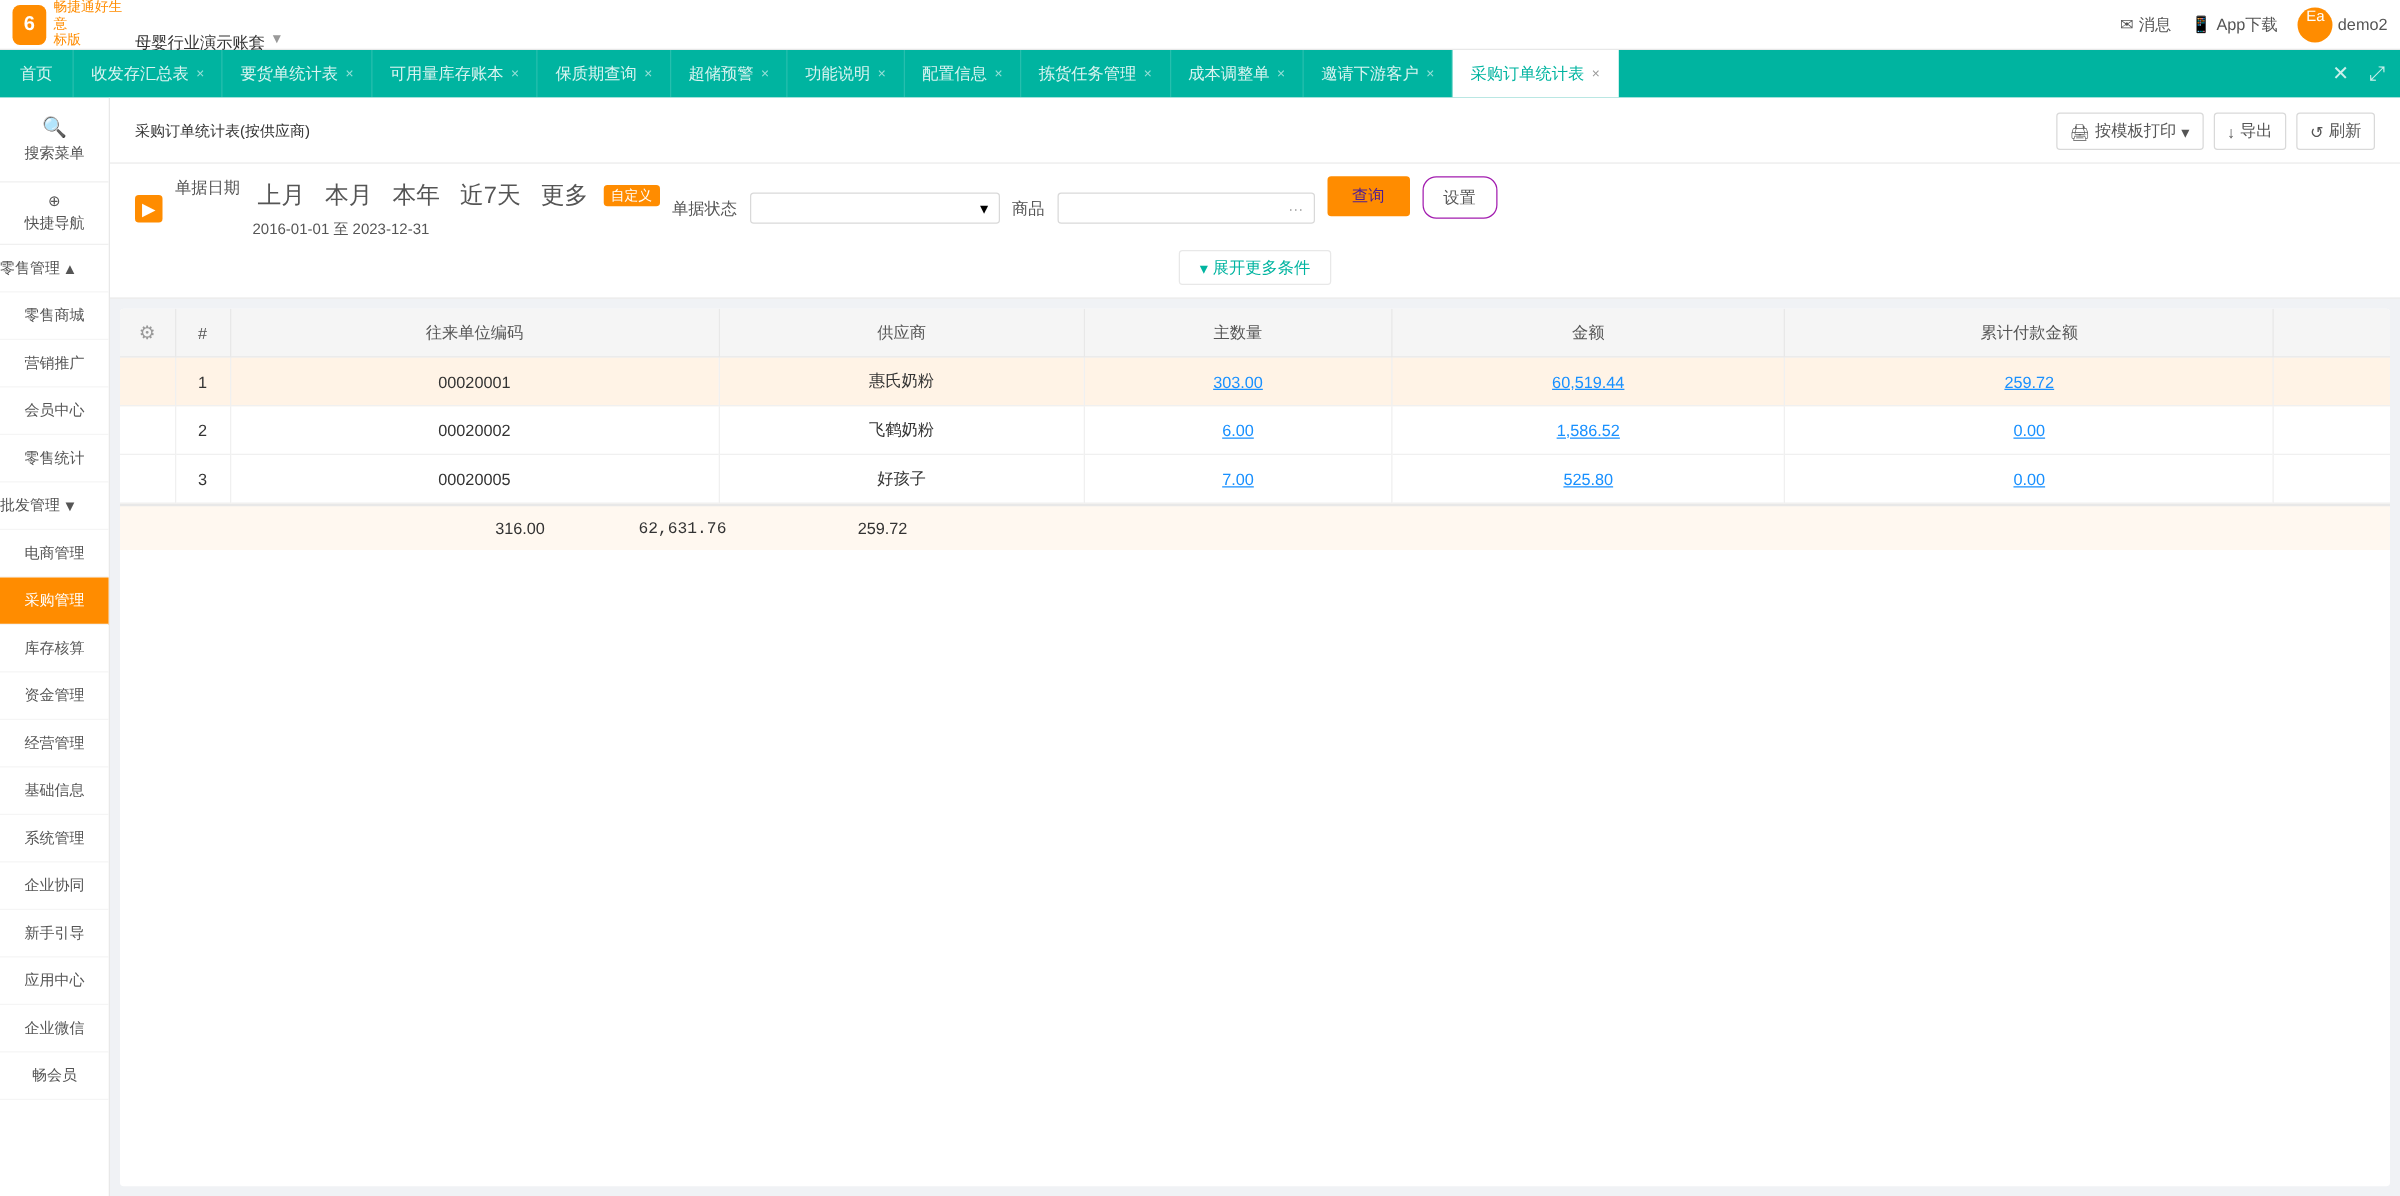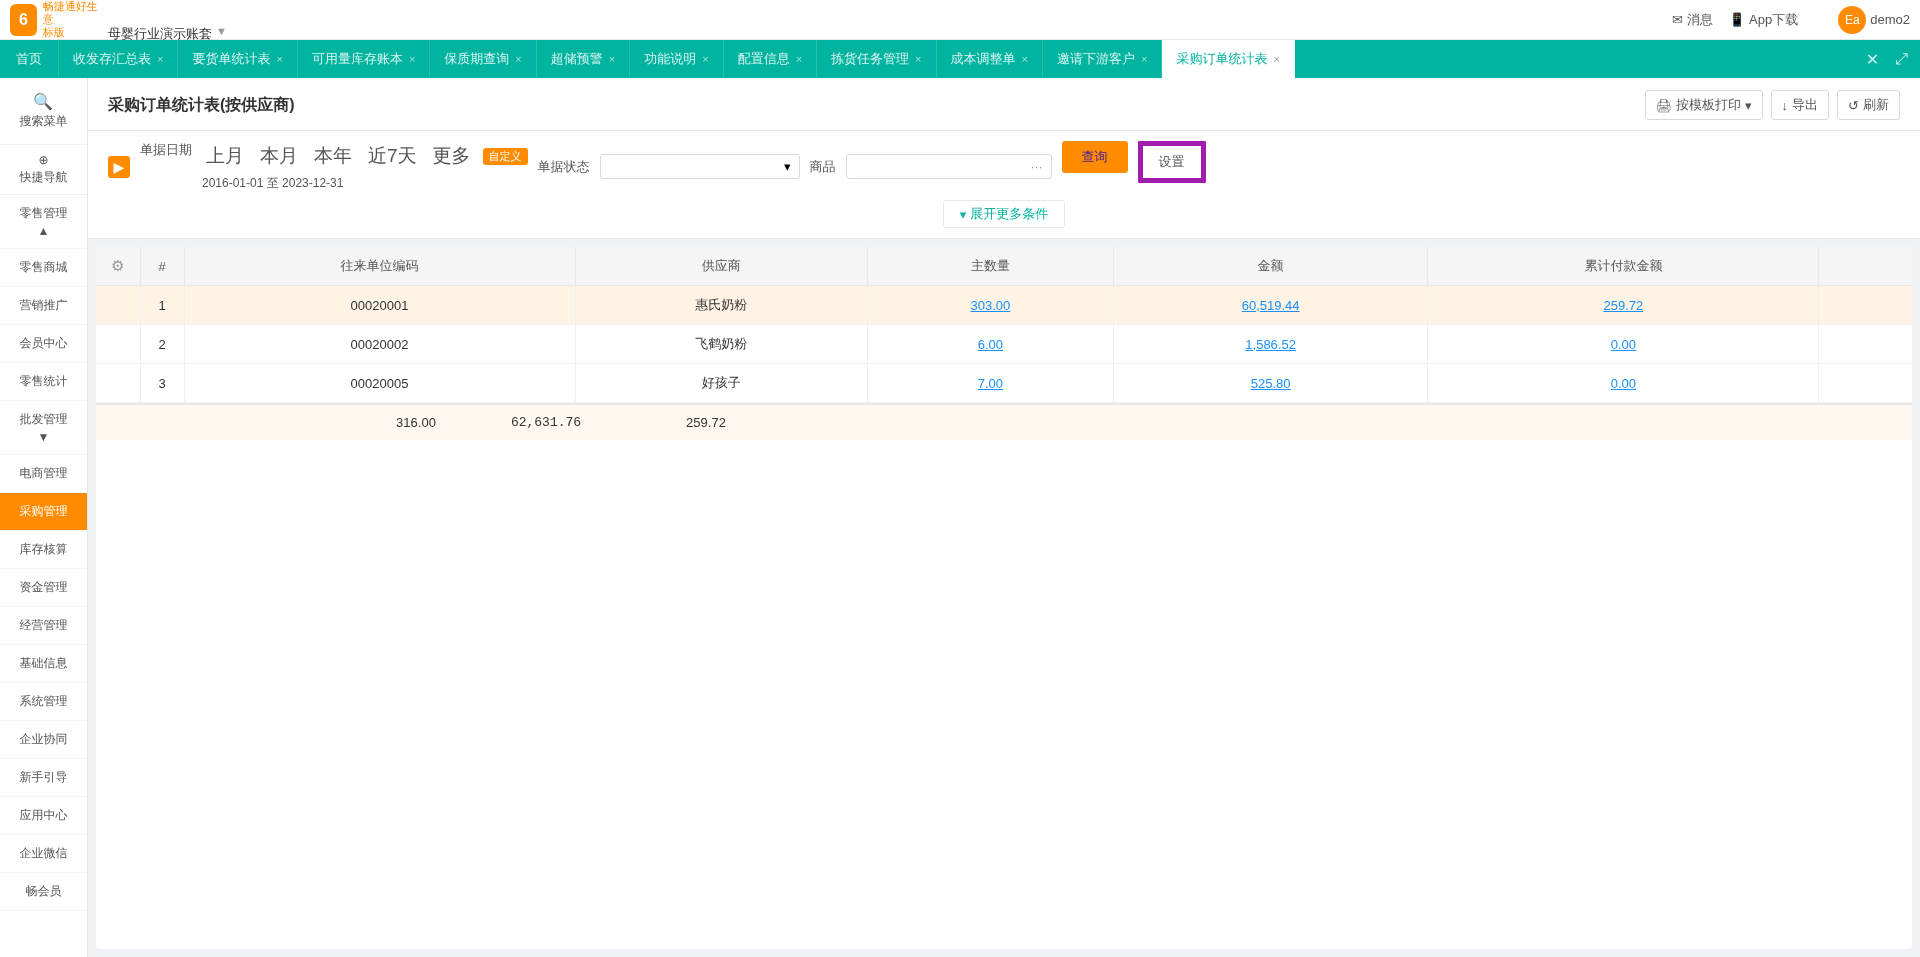--- a/index.html
+++ b/index.html
@@ -26,21 +26,21 @@
     }
     .workspace-selector .arrow { color: #999; font-size: 11px; }
     .top-right {
       display: flex; align-items: center; gap: 16px; margin-left: auto;
     }
     .top-right-item {
       display: flex; align-items: center; gap: 4px; color: #555; cursor: pointer; font-size: 13px;
     }
     .avatar {
       width: 28px; height: 28px; border-radius: 50%; background: #ff8c00;
-      display: flex; align-items: center; justify-content: center; color: white; font-size: 12px; margin-left: 24px;
+      display: flex; align-items: flex-start; justify-content: center; color: white; font-size: 12px;
     }
 
     
     .nav-tabs {
       display: flex; align-items: center; background: #00b4a0; height: 38px;
       overflow-x: auto; flex-shrink: 0;
     }
     .nav-tab {
       display: flex; align-items: center; gap: 4px; padding: 0 14px;
       height: 38px; color: rgba(255,255,255,0.85); cursor: pointer; white-space: nowrap;
@@ -77,31 +77,31 @@
       color: #555; font-size: 12px; padding: 8px 0;
       border-bottom: 1px solid #f0f0f0;
     }
     .sidebar-item {
       display: flex; flex-direction: column; align-items: center;
       padding: 10px 0; cursor: pointer; color: #555; font-size: 12px;
       border-bottom: 1px solid #f5f5f5; gap: 2px;
       text-align: center;
     }
     .sidebar-item.active { background: #ff8c00; color: white; }
-    .sidebar-item.has-arrow { flex-direction: column; gap: 2px; }
+    .sidebar-item.has-arrow { flex-direction: row; gap: 2px; }
 
     
     .content-area { flex: 1; display: flex; flex-direction: column; overflow: hidden; background: #f0f2f5; }
 
     
     .page-header {
       background: #fff; padding: 12px 20px 10px; border-bottom: 1px solid #e8e8e8;
       display: flex; align-items: center; justify-content: space-between;
     }
-    .page-title { font-size: 16px; font-weight: 700; color: #333; }
+    .page-title { font-size: 12px; font-weight: 400; color: #333; }
     .page-actions { display: flex; align-items: center; gap: 8px; }
     .btn-template-print {
       display: flex; align-items: center; gap: 4px; border: 1px solid #d9d9d9;
       background: #fff; padding: 5px 10px; border-radius: 3px; cursor: pointer;
       font-size: 13px; color: #555;
     }
     .btn-export {
       display: flex; align-items: center; gap: 4px; border: 1px solid #d9d9d9;
       background: #fff; padding: 5px 10px; border-radius: 3px; cursor: pointer;
       font-size: 13px; color: #555;
@@ -147,22 +147,22 @@
     .expand-btn {
       display: flex; align-items: center; gap: 4px; color: #00b4a0;
       cursor: pointer; font-size: 13px; border: 1px solid #e8e8e8;
       padding: 4px 16px; border-radius: 3px; background: #fff;
     }
     .btn-query {
       background: #ff8c00; color: #4c1d95; border: none; padding: 7px 20px;
       border-radius: 3px; cursor: pointer; font-size: 13px; align-self: flex-start;
     }
     .btn-settings {
-      background: #fff; color: #555; border: 5px solid #a21caf;
-      padding: 7px 16px; border-radius: 1px; cursor: pointer; font-size: 13px; align-self: flex-start;
+      background: #fff; color: #555; border: 1px solid #a21caf;
+      padding: 7px 16px; border-radius: 11px; cursor: pointer; font-size: 13px; align-self: flex-start;
     }
     .filter-collapse-btn {
       width: 22px; height: 22px; background: #ff8c00; color: white;
       border: none; cursor: pointer; border-radius: 3px; display: flex;
       align-items: center; justify-content: center; font-size: 14px; flex-shrink: 0;
     }
 
     
     .table-area { flex: 1; overflow: auto; padding: 0 0 0 0; background: #fff; margin: 0 8px 8px; border-radius: 3px; }
     table { width: 100%; border-collapse: collapse; }

